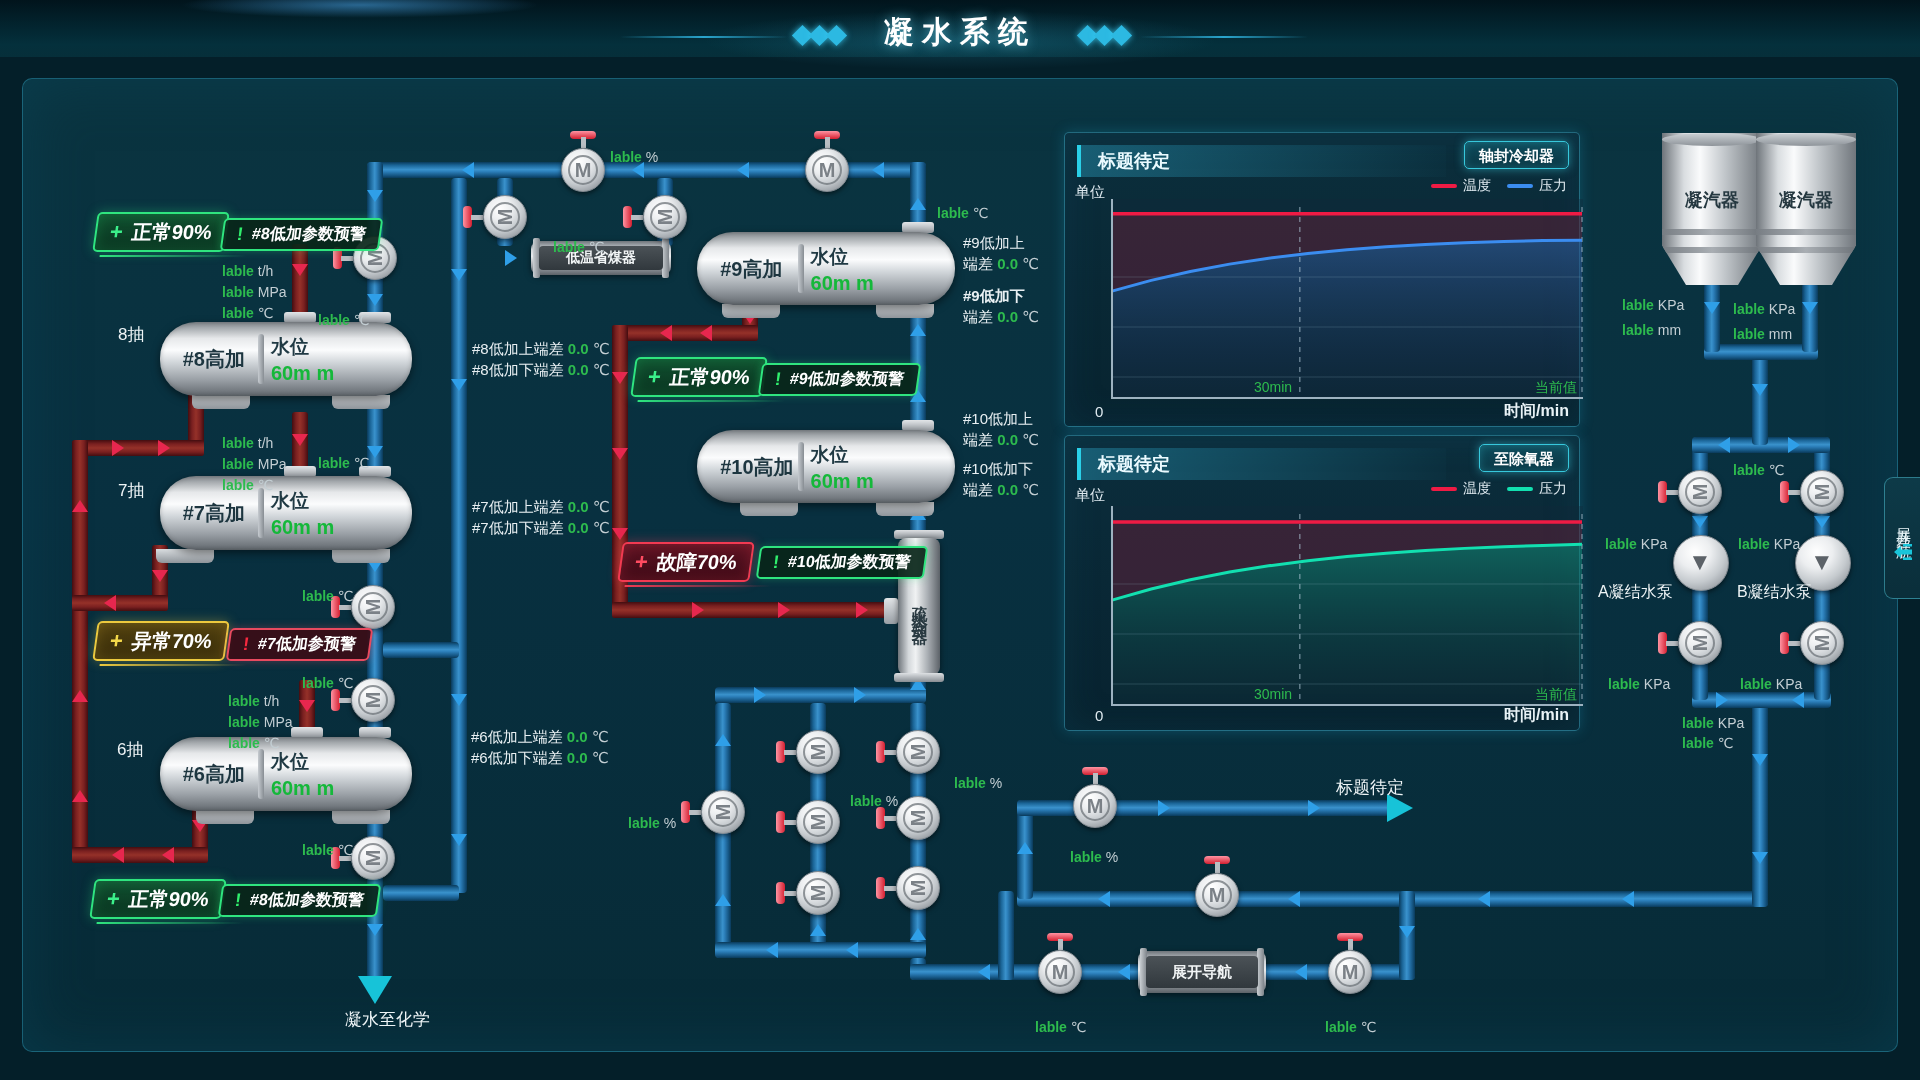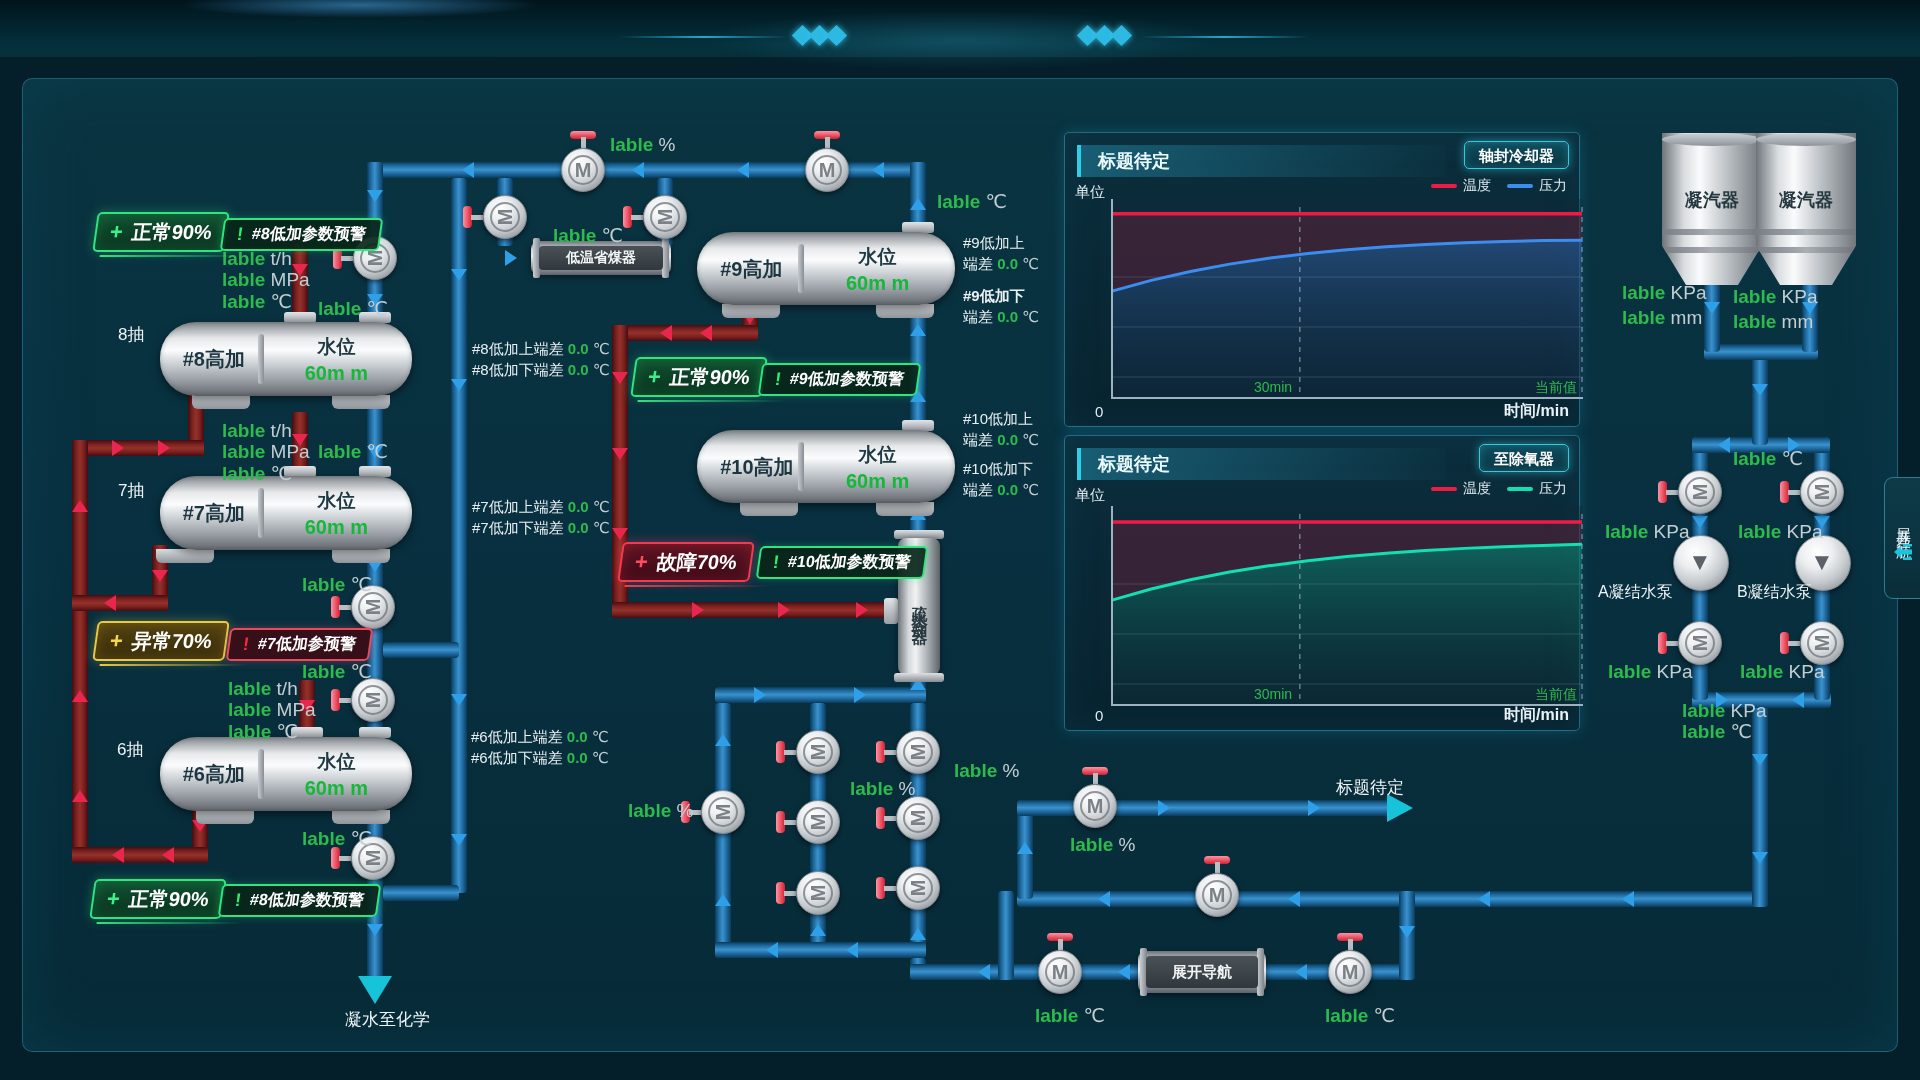--- a/index.html
+++ b/index.html
@@ -37,21 +37,21 @@
   .ar.rl{border-top:8px solid transparent;border-bottom:8px solid transparent;border-right:12px solid #e7274e;}
   .ar.rr{border-top:8px solid transparent;border-bottom:8px solid transparent;border-left:12px solid #e7274e;}
   .bigdown{position:absolute;width:0;height:0;border-left:17px solid transparent;border-right:17px solid transparent;border-top:28px solid #17c3d8;z-index:4;}
   .bigright{position:absolute;width:0;height:0;border-top:14px solid transparent;border-bottom:14px solid transparent;border-left:26px solid #17c3d8;z-index:4;}
   
   .hvessel{position:absolute;border-radius:36px;z-index:4;
     background:linear-gradient(180deg,#81878c 0%,#e6e8ea 22%,#fbfcfd 38%,#d0d5d9 55%,#9aa0a6 78%,#62686e 100%);
     box-shadow:0 3px 8px rgba(0,0,0,.5), inset 0 0 5px rgba(0,0,0,.25);}
   .hv-name{position:absolute;left:9%;top:50%;transform:translateY(-50%);color:#1d3640;font-size:20px;font-weight:bold;}
   .hv-div{position:absolute;left:39%;top:16%;bottom:16%;width:6px;border-radius:3px;background:linear-gradient(90deg,#c6cbd0,#878d93);}
-  .hv-block{position:absolute;left:44%;right:4%;top:50%;transform:translateY(-50%);text-align:center;}
+  .hv-block{position:absolute;left:44%;right:4%;top:50%;transform:translateY(-50%);text-align:left;}
   .hv-l1{color:#203a44;font-size:19px;font-weight:bold;}
   .hv-l2{color:#15b83a;font-size:20px;font-weight:bold;margin-top:2px;}
   .foot{position:absolute;height:14px;background:linear-gradient(180deg,#d9dde0,#8f959b);border-radius:0 0 6px 6px;z-index:3;}
   .noz{position:absolute;background:linear-gradient(180deg,#e2e5e8,#9aa0a6);border-radius:3px;z-index:3;}
   .vtank{position:absolute;z-index:4;background:linear-gradient(90deg,#6e747a 0%,#d9dde0 22%,#fafbfc 38%,#c3c8cc 62%,#70767c 100%);
     clip-path:polygon(0 0,100% 0,100% 74%,76% 100%,24% 100%,0 74%);}
   .vtank .cap{position:absolute;left:0;top:0;width:100%;height:13px;border-radius:50%;
     background:linear-gradient(180deg,#cdd2d6,#8e949a);}
   .vtank .stripe{position:absolute;left:0;width:100%;height:6px;background:linear-gradient(90deg,#777d83,#a9aeb3,#6e747a);}
   .vtank .tname{position:absolute;left:0;top:36%;width:100%;text-align:center;color:#253840;font-size:18px;font-weight:bold;}
@@ -83,21 +83,21 @@
   .valve.side .stem{left:-10px;top:22px;width:12px;height:5px;}
   .valve.side .cap{position:absolute;left:-18px;top:13px;width:9px;height:22px;border-radius:4px;
     background:linear-gradient(90deg,#ff93a2,#d41f30);}
   .pump{position:absolute;width:54px;height:54px;z-index:6;}
   .pump .body{position:absolute;left:0;top:0;right:0;bottom:0;border-radius:50%;
     background:radial-gradient(circle at 38% 30%,#ffffff 0%,#eceef0 32%,#c5cace 60%,#8f959b 88%);
     border:1px solid #848a90;box-shadow:0 2px 5px rgba(0,0,0,.55);}
   .pump span{position:absolute;left:0;top:0;width:54px;height:54px;display:flex;align-items:center;justify-content:center;
     color:#5c6268;font-size:24px;}
   
-  .lab{position:absolute;font-size:19px;font-weight:bold;z-index:7;white-space:nowrap;}
+  .lab{position:absolute;font-size:14px;font-weight:bold;z-index:7;white-space:nowrap;margin-top:15px;}
   .lab .lg{color:#2dbb4e;}
   .lab .lu{color:#c3ced3;font-weight:normal;}
   .exlab{position:absolute;color:#eef4f6;font-size:17px;z-index:7;}
   .dlab{position:absolute;color:#e8eff2;font-size:15px;z-index:7;white-space:nowrap;}
   .dlab .dv{color:#2dbb4e;font-weight:bold;}
   .dlab .du{color:#c3ced3;}
   .flowtext{position:absolute;color:#eef4f6;font-size:17px;z-index:7;}
   
   .badge{position:absolute;display:flex;align-items:center;gap:9px;transform:skewX(-8deg);
     border:2px solid;border-radius:5px;color:#fff;font-weight:bold;z-index:8;padding:0 13px;white-space:nowrap;}
@@ -146,20 +146,21 @@
     border-right:none;border-radius:9px 0 0 9px;background:linear-gradient(180deg,#0d3a48,#0a2e3a);z-index:9;
     display:flex;flex-direction:column;align-items:center;justify-content:center;gap:8px;cursor:pointer;}
   .navtab .nt{writing-mode:vertical-rl;color:#e8f4f8;font-size:15px;letter-spacing:5px;}
 </style>
 </head>
 <body>
 
 <div id="stage">
 
   <div class="header"></div>
+  <div class="title">凝水系统</div>
   <div class="hline" style="left:620px;width:168px;"></div>
   <div class="dmd" style="left:795px;"></div>
   <div class="dmd" style="left:812px;"></div>
   <div class="dmd" style="left:829px;"></div>
   <div class="dmd" style="left:1080px;"></div>
   <div class="dmd" style="left:1097px;"></div>
   <div class="dmd" style="left:1114px;"></div>
   <div class="hline" style="left:1140px;width:168px;"></div>
 
   <div class="mainpanel"></div>

